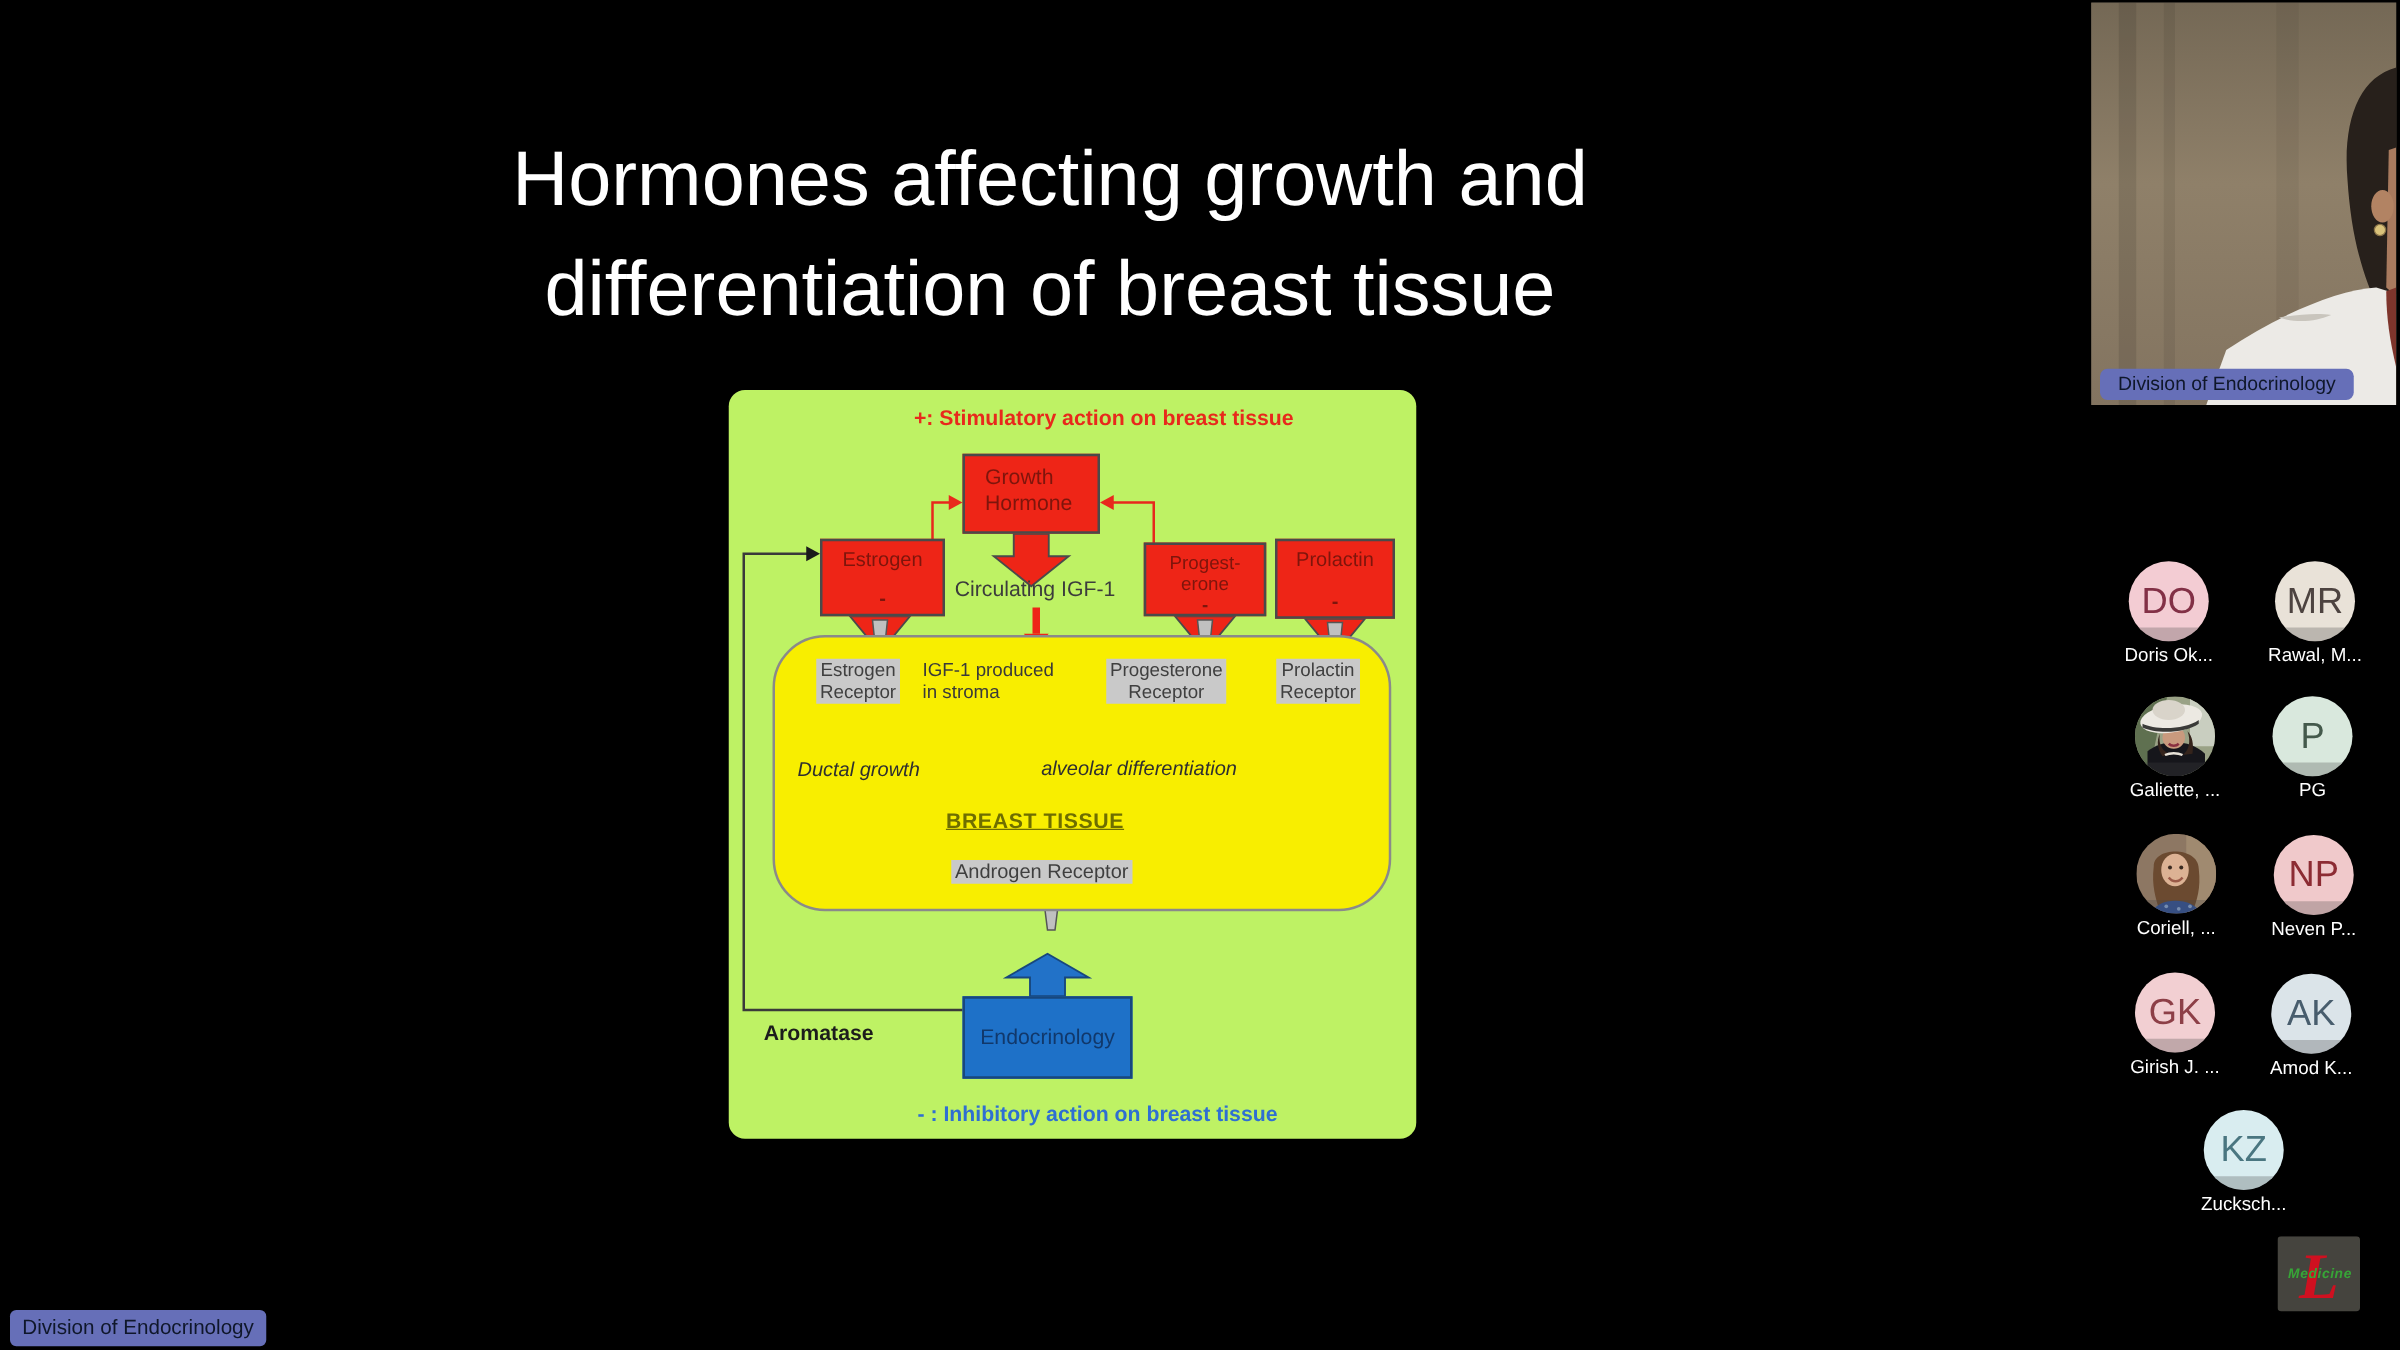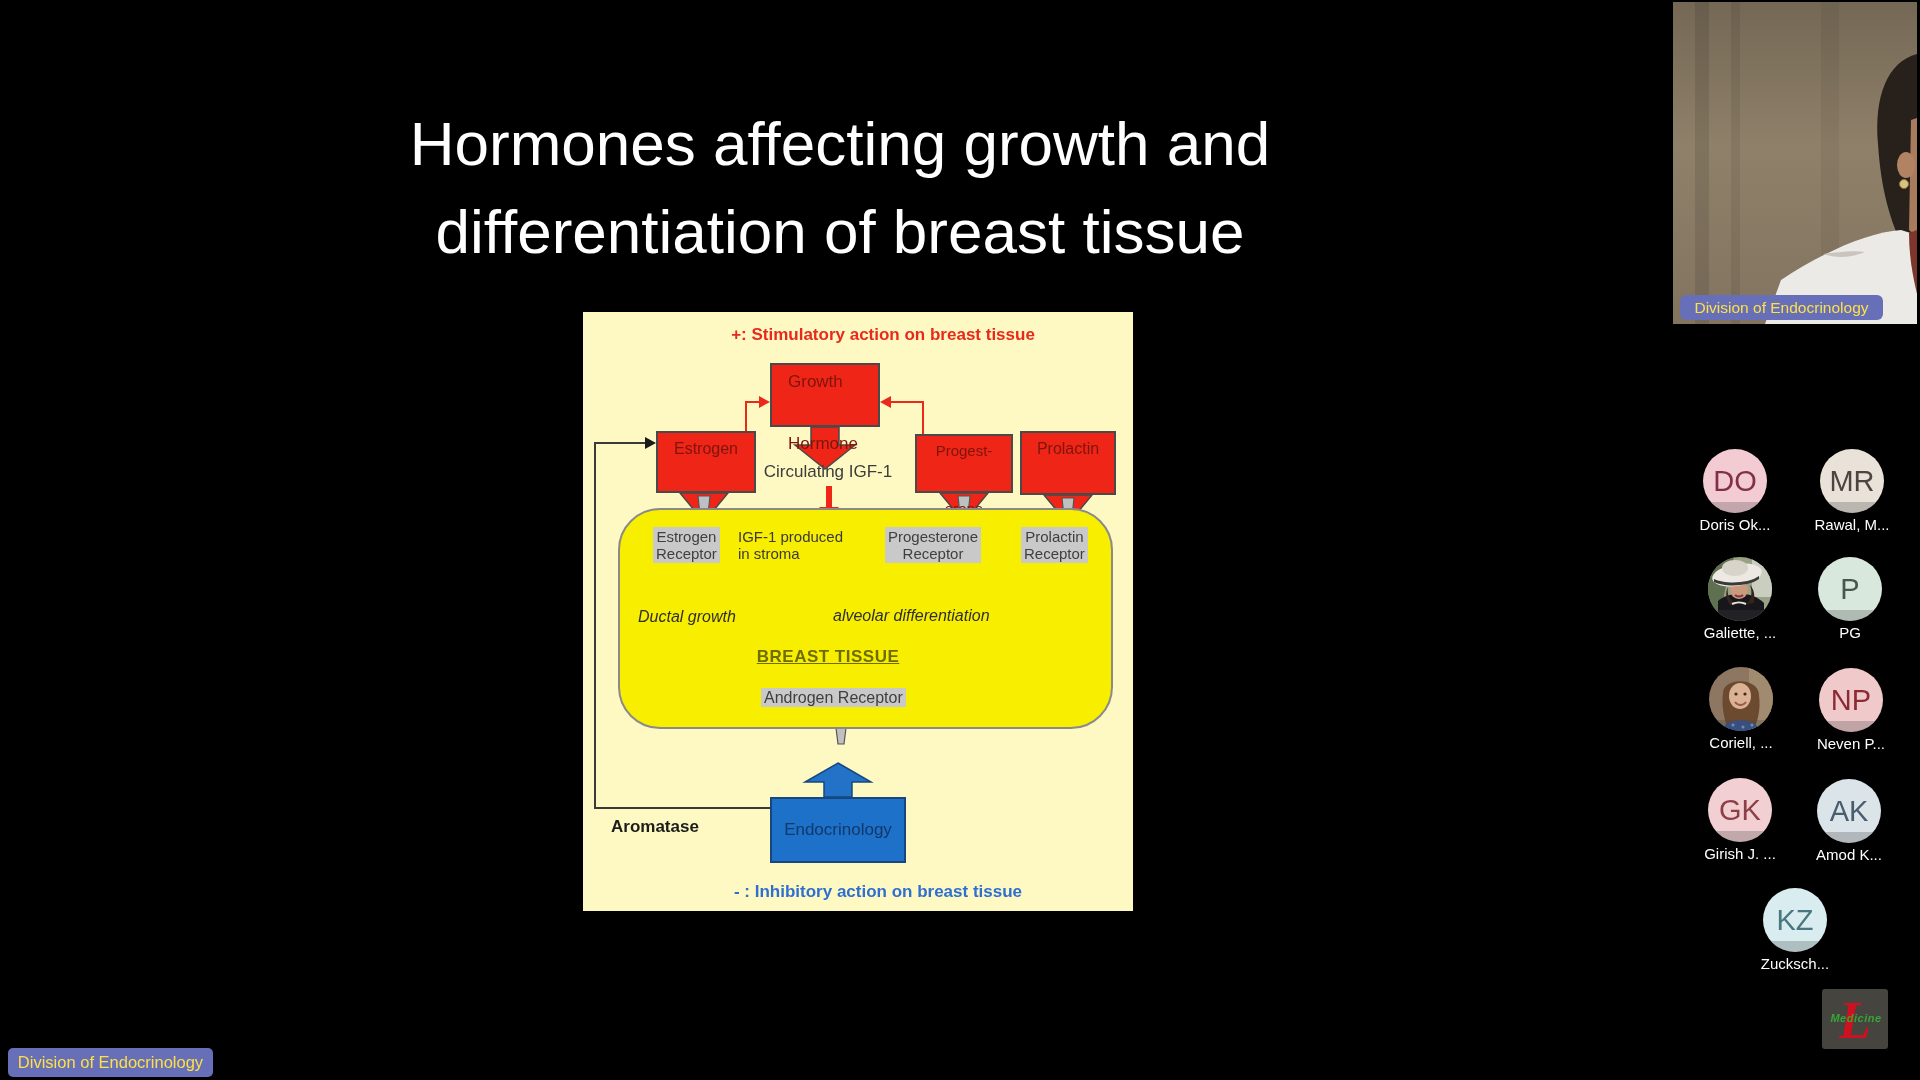--- a/index.html
+++ b/index.html
@@ -3,31 +3,31 @@
 <meta charset="utf-8">
 <style>
   * { margin:0; padding:0; box-sizing:border-box; }
   html,body { background:#000; }
   body { font-family:"Liberation Sans", sans-serif; }
   .screen { position:relative; width:1920px; height:1080px; background:#000; overflow:hidden;padding-left:24px; }
 
   
   .slide-title { position:absolute; left:250px; top:100px; width:1180px; text-align:center;
                  color:#ffffff; font-size:62px; line-height:88px; font-weight:400; }
-  .diagram { position:absolute; left:583px; top:312px; width:550px; height:599px; background:#fef9c3; }
+  .diagram { position:absolute; left:583px; top:312px; width:550px; height:599px; background:#bef264;border-radius:13px; }
   .diagram .connectors { position:absolute; left:0; top:0; width:550px; height:599px; }
 
   .legend-top { position:absolute; left:100px; top:13px; width:400px; text-align:center;
                 color:#e8291c; font-size:17px; font-weight:700; }
   .legend-bottom { position:absolute; left:95px; top:570px; width:400px; text-align:center;
                    color:#2f6fd2; font-size:17px; font-weight:700; }
 
   .redbox { position:absolute; background:#ee2517; border:2px solid #4a4a4a; color:#7e150c;
             font-size:16px; line-height:19px; display:flex; flex-direction:column;
-            align-items:center; padding-top:6px;gap:41px; }
+            align-items:center; padding-top:6px; }
   .redbox .sign { margin-top:auto; margin-bottom:2px; font-weight:700; }
   .box-gh { left:187px; top:51px; width:110px; height:64px; align-items:flex-start; padding-left:16px; font-size:17px; line-height:21px; }
   .box-estrogen { left:73px; top:119px; width:100px; height:62px; }
   .box-progesterone { left:332px; top:122px; width:98px; height:59px; font-size:15px; line-height:17px; }
   .box-prolactin { left:437px; top:119px; width:96px; height:64px; }
 
   .igf1-label { position:absolute; left:170px; top:150px; width:150px; text-align:center;
                 color:#3c3c3c; font-size:17px; font-weight:400; }
 
   .tissue { position:absolute; left:35px; top:196px; width:495px; height:221px; background:#f8ee00;
@@ -47,21 +47,21 @@
   .lab-alveolar { left:250px; top:295px; }
   .lab-breast { position:absolute; left:165px; top:335px; width:160px; text-align:center;
                 color:#6e6e00; font-size:17px; font-weight:600; text-decoration:underline; letter-spacing:.5px; }
   .lab-aromatase { position:absolute; left:28px; top:505px; color:#1c1c1c; font-size:17px; font-weight:600; }
   .box-testosterone { position:absolute; left:187px; top:485px; width:136px; height:66px;
                       background:#1e71c8; border:2px solid #17477e; color:#11386b; font-size:17px;
                       display:flex; align-items:center; justify-content:center; }
 
   
   .video-tile { position:absolute; left:1673px; top:2px; width:244px; height:322px; overflow:hidden; background:#7a6e5c; }
-  .video-badge, .footer-badge { position:absolute; background:#666fb8; color:#fde047;
+  .video-badge, .footer-badge { position:absolute; background:#666fb8; color:#0f172a;
                  border-radius:6px; font-size:15.5px; display:flex; align-items:center; justify-content:center; }
   .video-badge { left:7px; top:293px; width:203px; height:25px; }
   .footer-badge { left:8px; top:1048px; width:205px; height:29px; border-radius:5px; font-size:16.5px; }
 
   .participant { position:absolute; width:130px; text-align:center; }
   .avatar { position:relative; width:64px; height:64px; border-radius:50%; margin:0 auto;
             display:flex; align-items:center; justify-content:center; font-size:29px; overflow:hidden; }
   .avatar::after { content:""; position:absolute; left:0; right:0; bottom:0; height:11px;
                    background:rgba(70,70,70,0.28); }
   .avatar svg { position:absolute; left:0; top:0; }

